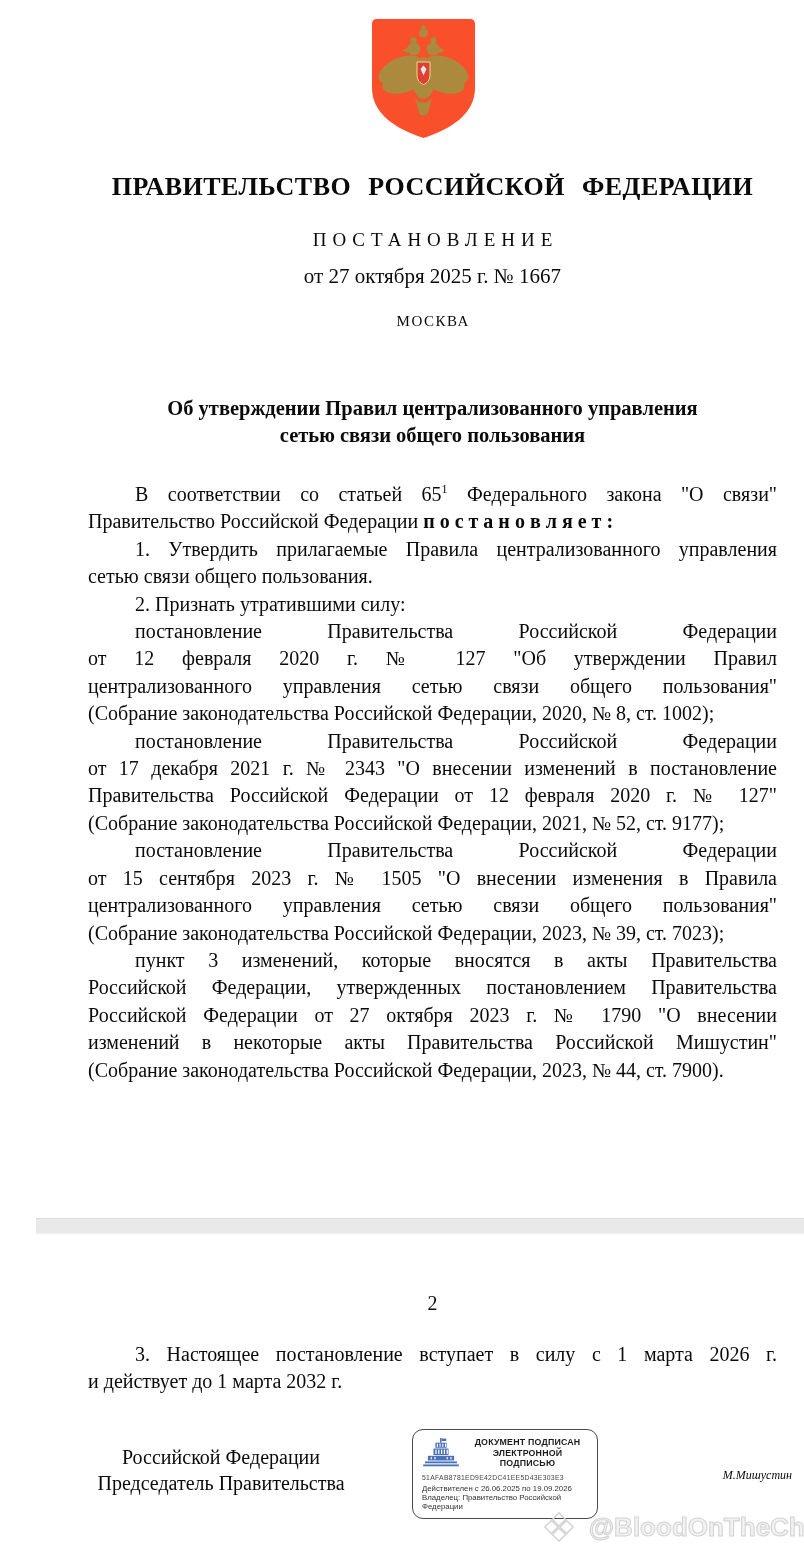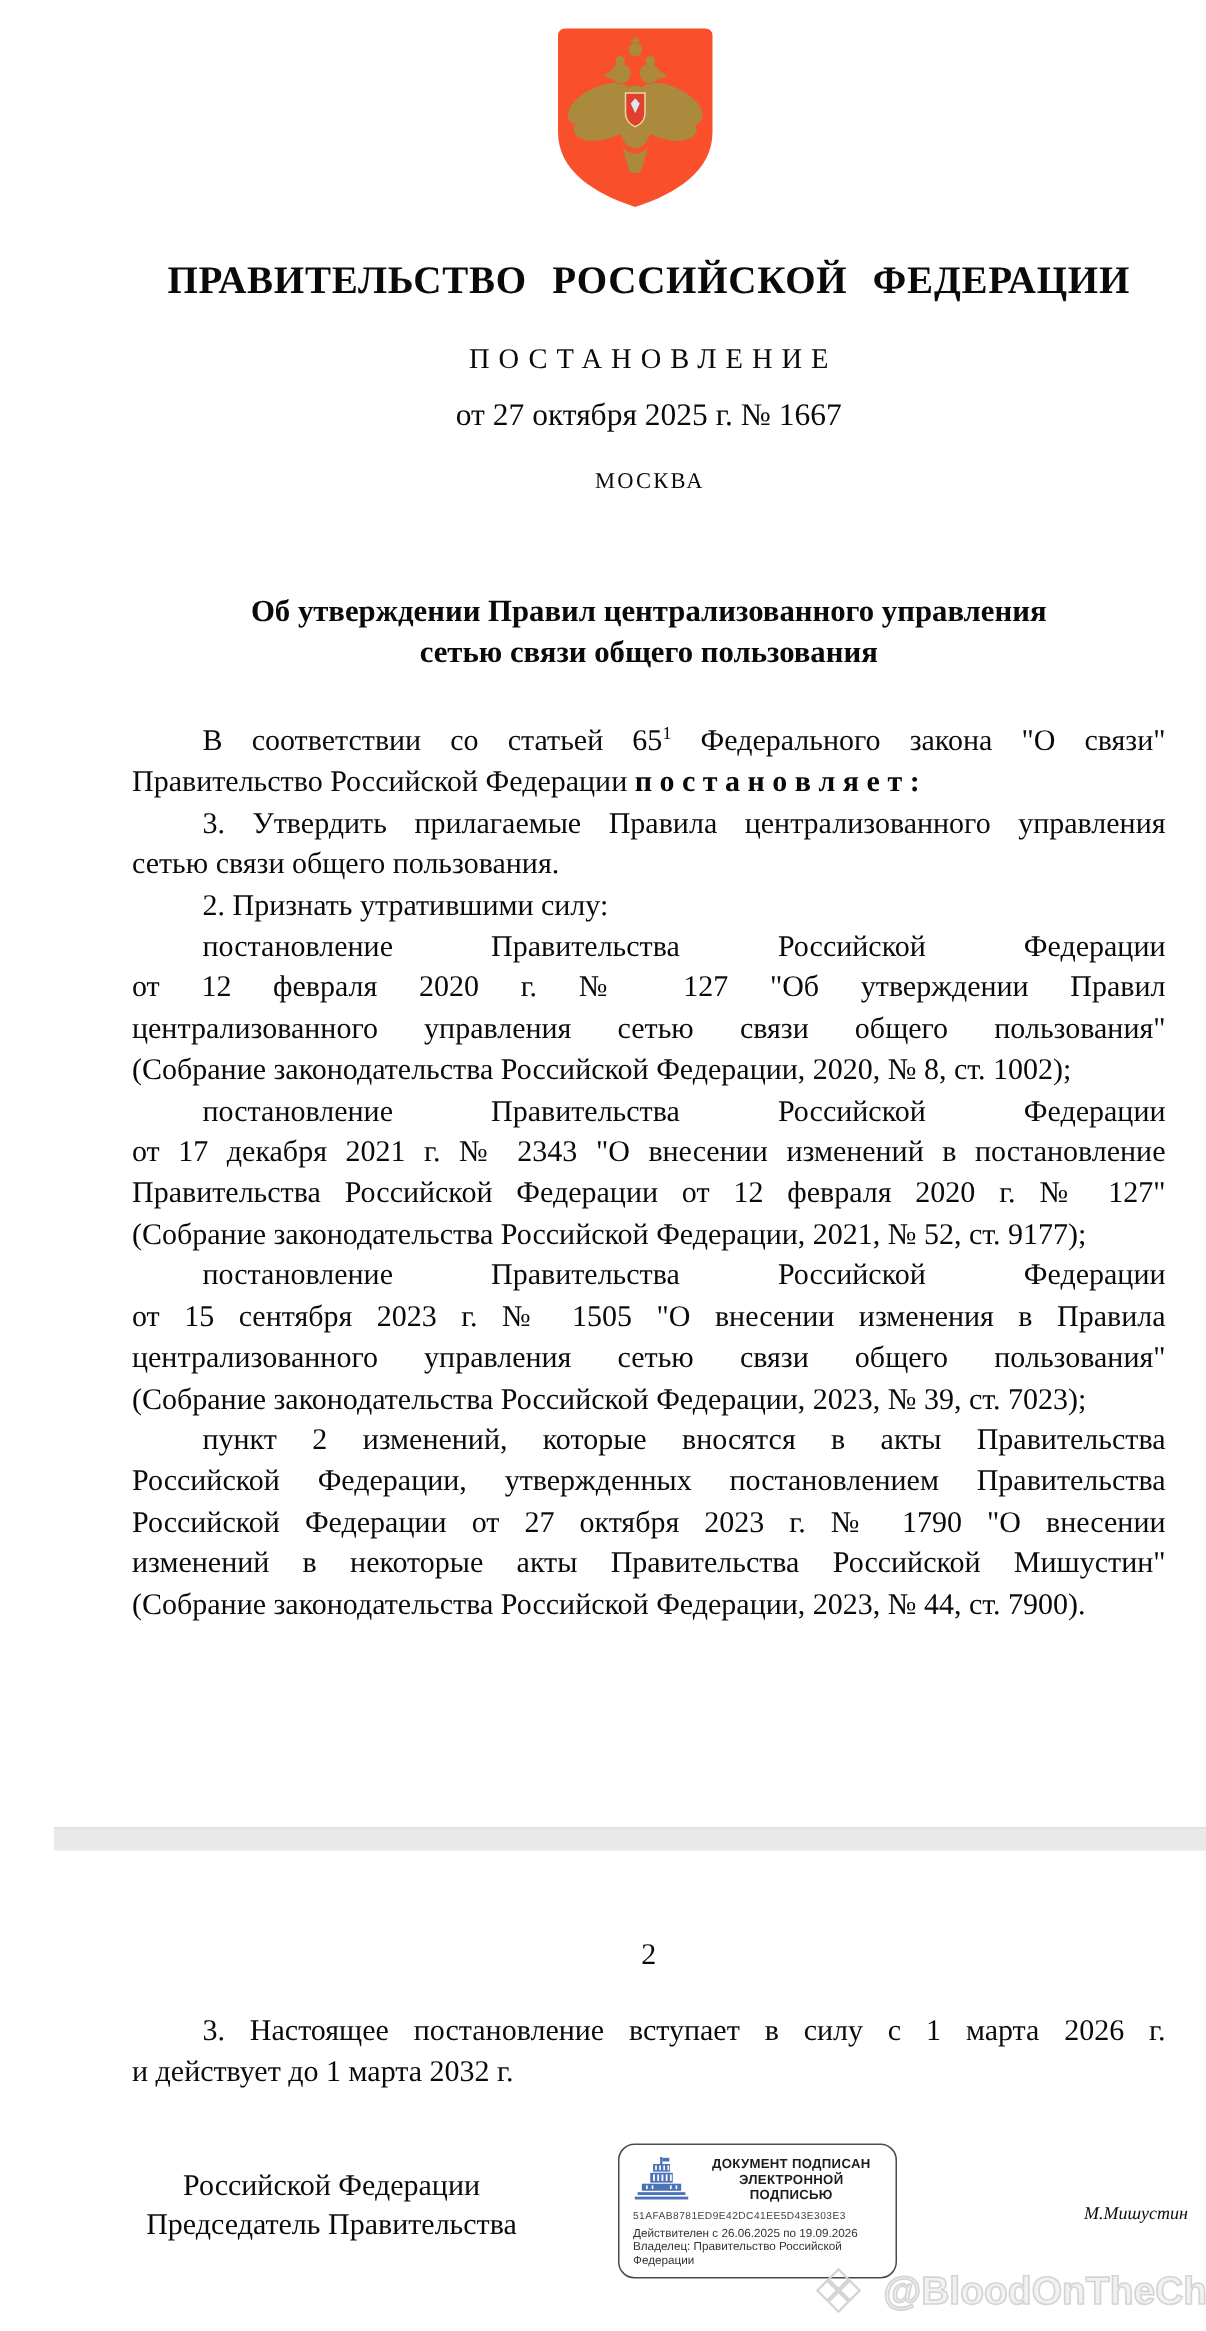--- a/index.html
+++ b/index.html
@@ -97,21 +97,21 @@
     <div>сетью связи общего пользования</div>
   </div>
 
   <div class="abs content bodytext" id="body">
     <div class="para">
       <div class="line j ind"><span>В соответствии со статьей 65</span><sup class="fn">1</sup><span> Федерального закона "О связи"</span></div>
       <div class="line"><span>Правительство Российской Федерации </span><span class="b">п о с т а н о в л я е т :</span></div>
     </div>
 
     <div class="para">
-      <div class="line j ind">3. Утвердить прилагаемые Правила централизованного управления</div>
+      <div class="line j ind">1. Утвердить прилагаемые Правила централизованного управления</div>
       <div class="line">сетью связи общего пользования.</div>
     </div>
 
     <div class="para">
       <div class="line ind">2. Признать утратившими силу:</div>
     </div>
 
     <div class="para">
       <div class="line j ind">постановление Правительства Российской Федерации</div>
       <div class="line j">от 12 февраля 2020 г. № 127 "Об утверждении Правил</div>
@@ -127,21 +127,21 @@
     </div>
 
     <div class="para">
       <div class="line j ind">постановление Правительства Российской Федерации</div>
       <div class="line j">от 15 сентября 2023 г. № 1505 "О внесении изменения в Правила</div>
       <div class="line j">централизованного управления сетью связи общего пользования"</div>
       <div class="line">(Собрание законодательства Российской Федерации, 2023, № 39, ст. 7023);</div>
     </div>
 
     <div class="para">
-      <div class="line j ind">пункт 2 изменений, которые вносятся в акты Правительства</div>
+      <div class="line j ind">пункт 3 изменений, которые вносятся в акты Правительства</div>
       <div class="line j">Российской Федерации, утвержденных постановлением Правительства</div>
       <div class="line j">Российской Федерации от 27 октября 2023 г. № 1790 "О внесении</div>
       <div class="line j">изменений в некоторые акты Правительства Российской Мишустин"</div>
       <div class="line">(Собрание законодательства Российской Федерации, 2023, № 44, ст. 7900).</div>
     </div>
   </div>
 
   <div class="abs" id="separator"></div>
 
   <div class="abs content centered" id="page-number">2</div>

